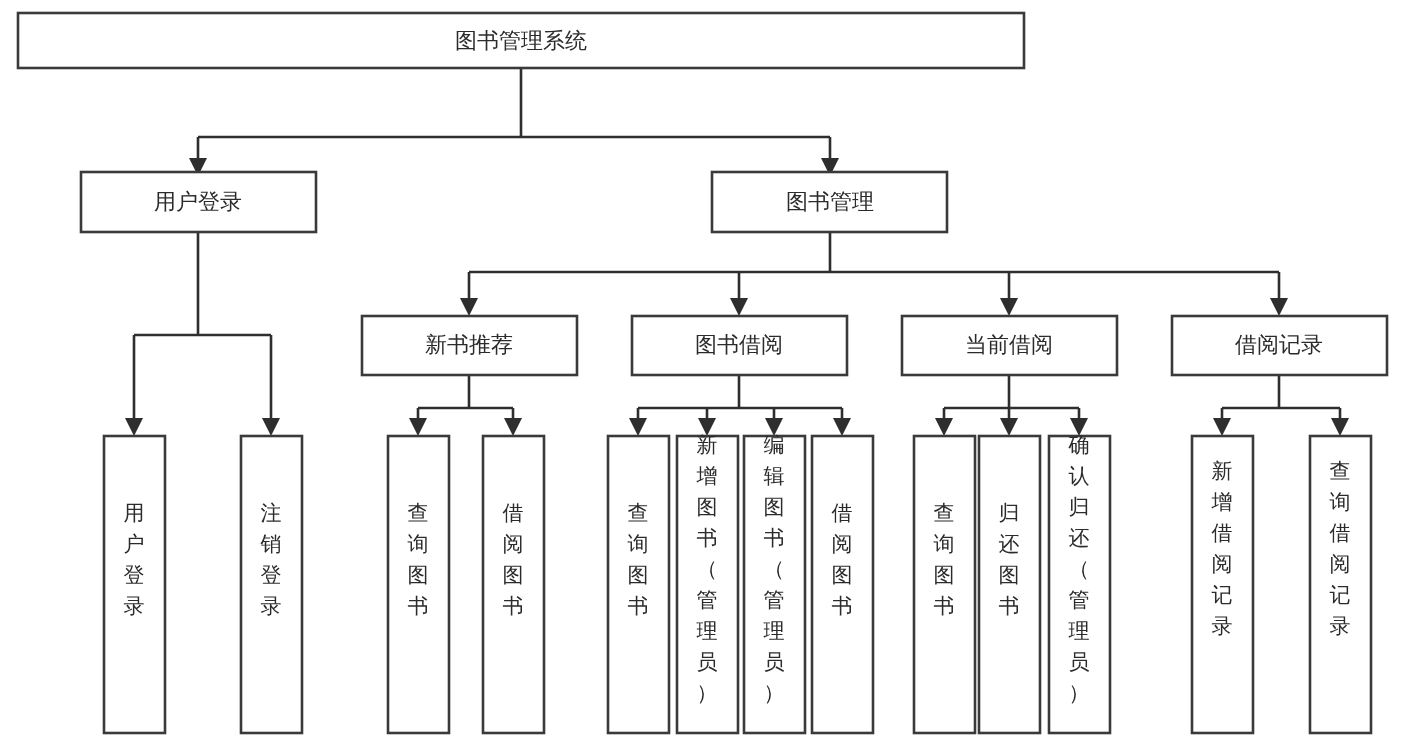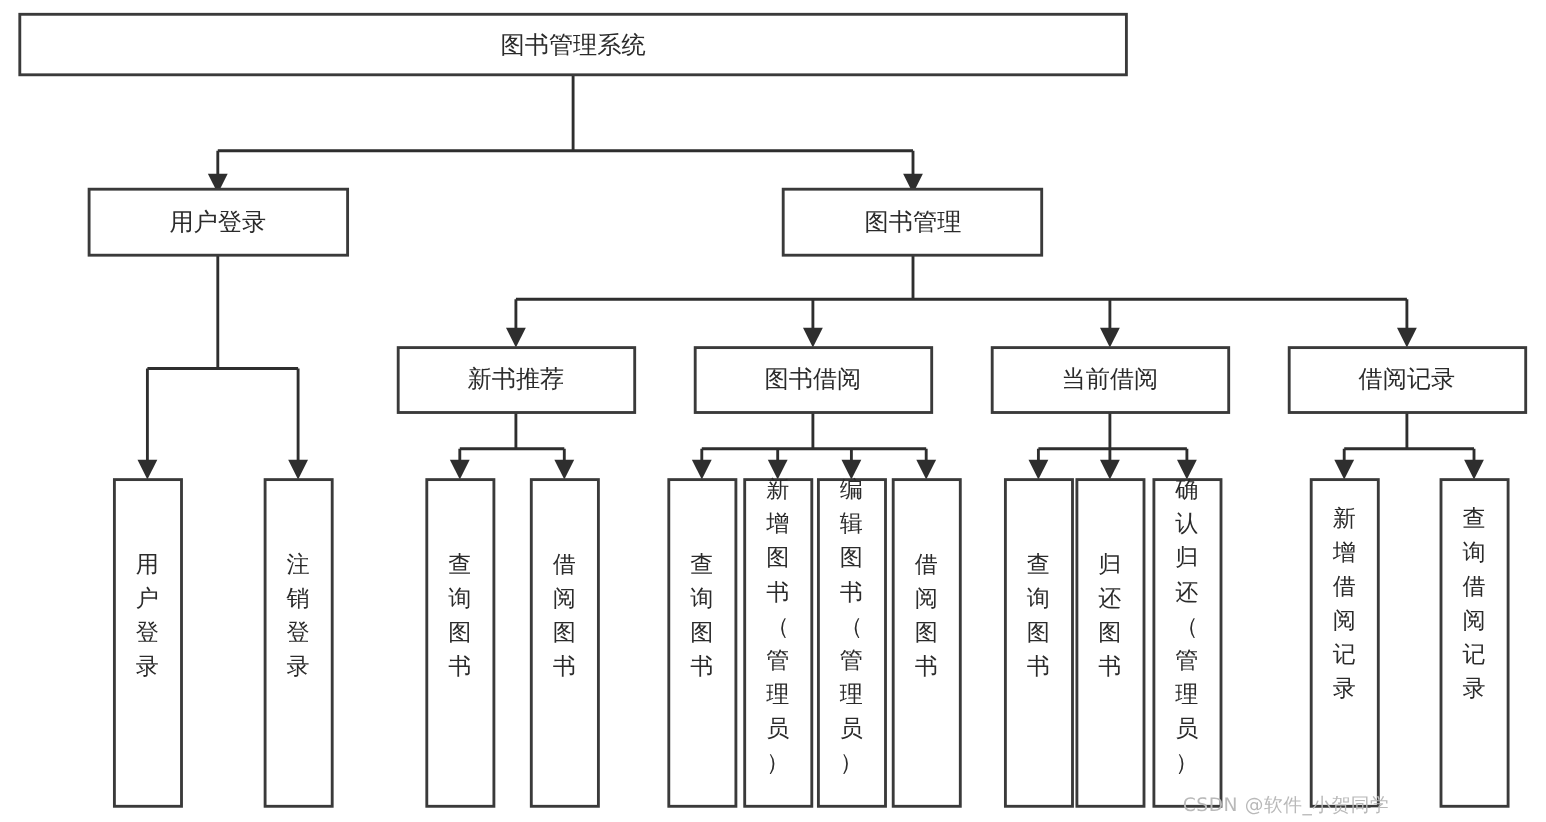--- a/index.html
+++ b/index.html
@@ -207,14 +207,13 @@
       <text class="node-label-v" x="1222" y="478"><tspan x="1222" y="478">新</tspan><tspan x="1222" y="509">增</tspan><tspan x="1222" y="540">借</tspan><tspan x="1222" y="571">阅</tspan><tspan x="1222" y="602">记</tspan><tspan x="1222" y="633">录</tspan></text>
     </g>
 
     <g>
       <rect class="node-box" x="1310" y="436" width="61" height="297"></rect>
       <text class="node-label-v" x="1340" y="478"><tspan x="1340" y="478">查</tspan><tspan x="1340" y="509">询</tspan><tspan x="1340" y="540">借</tspan><tspan x="1340" y="571">阅</tspan><tspan x="1340" y="602">记</tspan><tspan x="1340" y="633">录</tspan></text>
     </g>
 
   </svg>
 
-  <div class="watermark-text">CSDN @软件_小贺同学</div>
 </div>
 
 </body></html>

